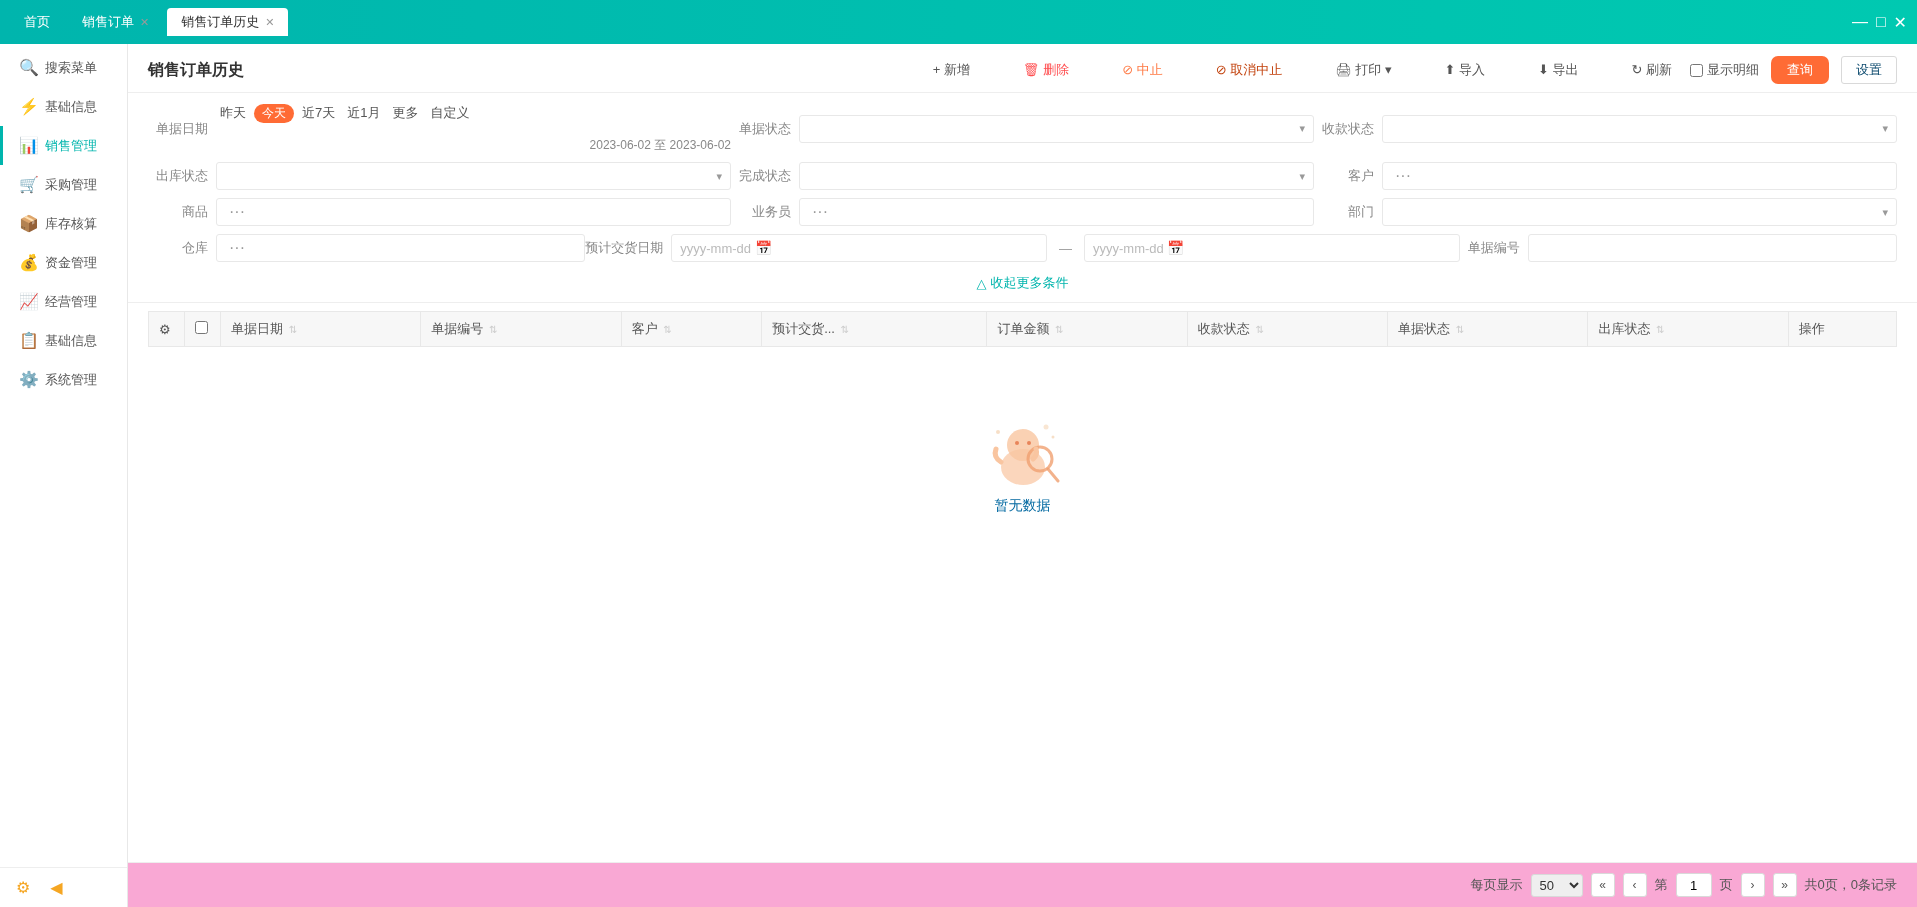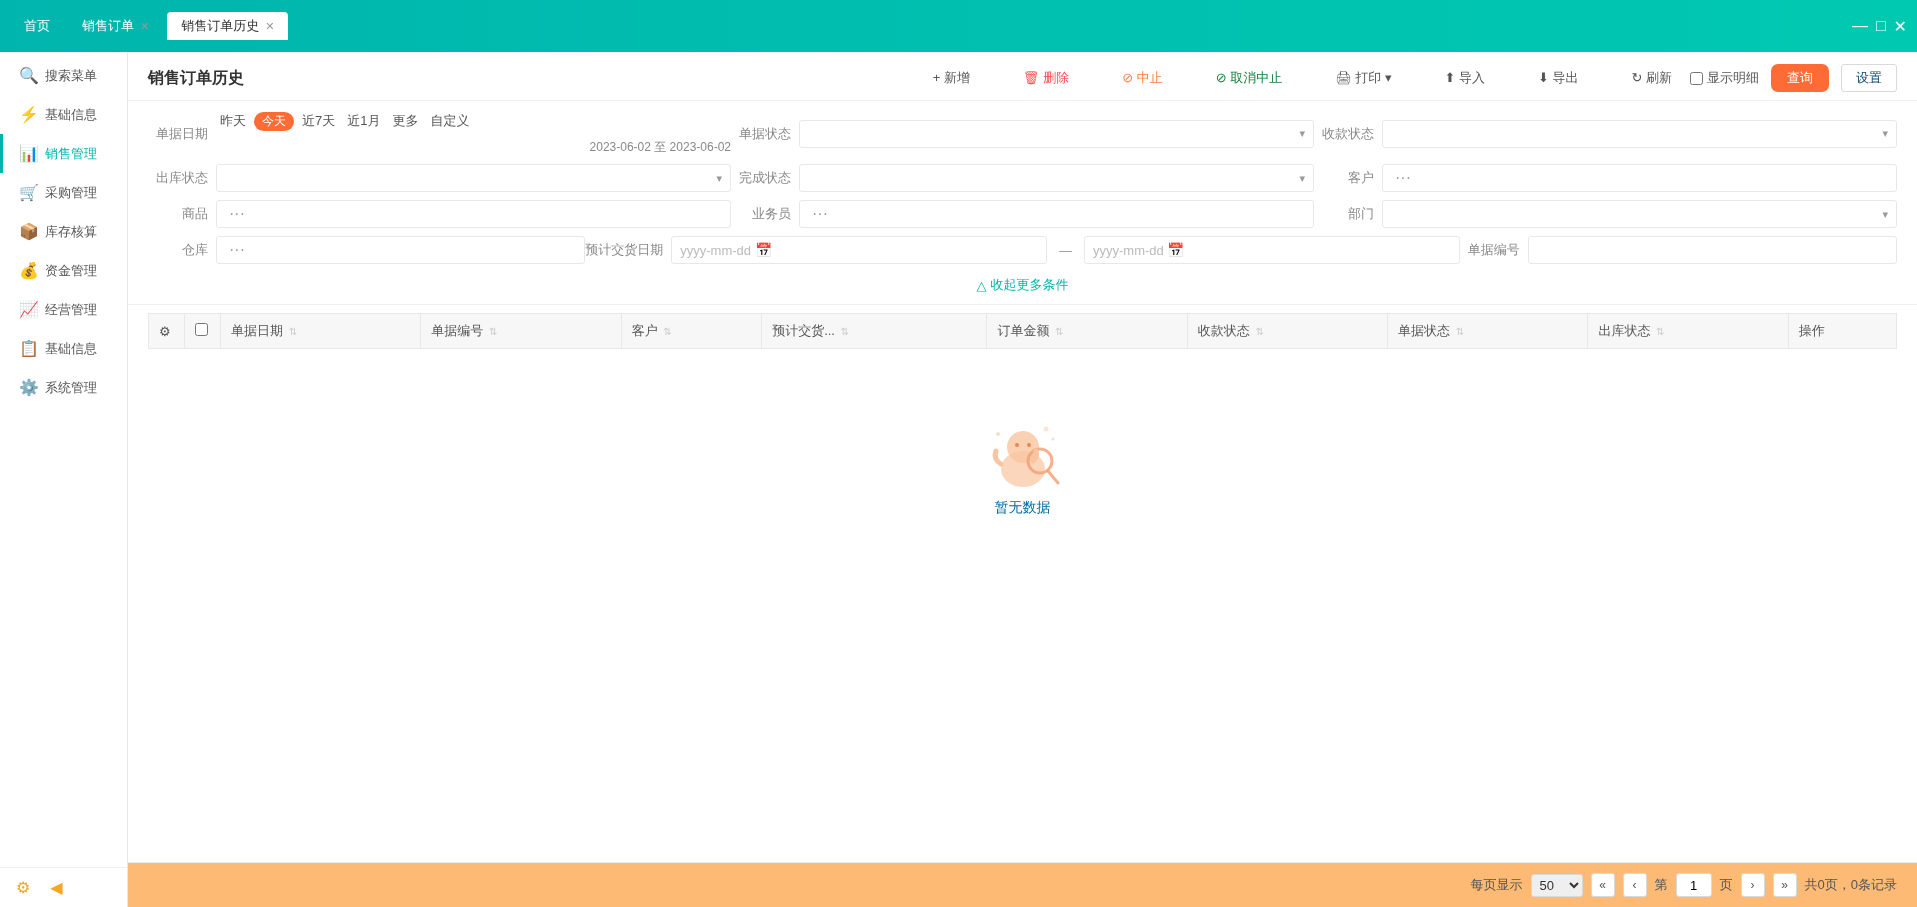--- a/index.html
+++ b/index.html
@@ -1,20 +1,20 @@
 <!DOCTYPE html>
 <html><head>
   <meta charset="utf-8">
   <style>
     * { box-sizing: border-box; margin: 0; padding: 0; font-family: 'Microsoft YaHei', Arial, sans-serif; }
     body { display: flex; flex-direction: column; height: 907px; overflow: hidden; background: #f5f5f5; font-size: 13px; }
 
     
     .top-bar {
-      height: 52px;
+      height: 44px;
       background: linear-gradient(90deg, #00b5ad, #00c9b1);
       display: flex;
       align-items: center;
       padding: 0 10px;
       gap: 4px;
     }
     .top-bar .tab {
       height: 28px;
       padding: 0 14px;
       border-radius: 4px 4px 0 0;
@@ -113,21 +113,21 @@
       gap: 4px;
       font-size: 13px;
       color: #555;
       cursor: pointer;
       padding: 3px 6px;
       border-radius: 3px;
       margin-left: 29px;
     }
     .toolbar-btn.delete { color: #ff4d4f; }
     .toolbar-btn.stop { color: #ff7a45; }
-    .toolbar-btn.cancel { color: #15803d; }
+    .toolbar-btn.cancel { color: #c2410c; }
     .btn-query {
       background: #ff6b35;
       color: #fff;
       border: none;
       padding: 5px 16px;
       border-radius: 7px;
       cursor: pointer;
       font-size: 13px;
     }
     .btn-setting {
@@ -190,21 +190,21 @@
     }
     .date-btn {
       color: #555;
       font-size: 13px;
       cursor: pointer;
       padding: 1px 4px;
     }
     .date-range {
       font-size: 12px;
       color: #888;
-      margin-top: 8px;
+      margin-top: 14px;
     }
     .dots-btn { color: #999; cursor: pointer; font-size: 16px; padding: 0 4px; }
     .date-input-group {
       flex: 1;
       display: flex;
       align-items: center;
       gap: 4px;
       border: 1px solid #e8e8e8;
       border-radius: 3px;
       padding: 3px 8px;
@@ -262,21 +262,21 @@
     
     .pagination {
       display: flex;
       align-items: center;
       justify-content: flex-end;
       padding: 10px 20px;
       border-top: 1px solid #eee;
       gap: 8px;
       font-size: 13px;
       color: #555;
-      background: #fdba74;
+      background: #f9a8d4;
     }
     .page-size-select {
       border: 1px solid #d9d9d9;
       border-radius: 3px;
       padding: 2px 4px;
       font-size: 13px;
       color: #333;
       cursor: pointer;
     }
     .page-nav-btn {

